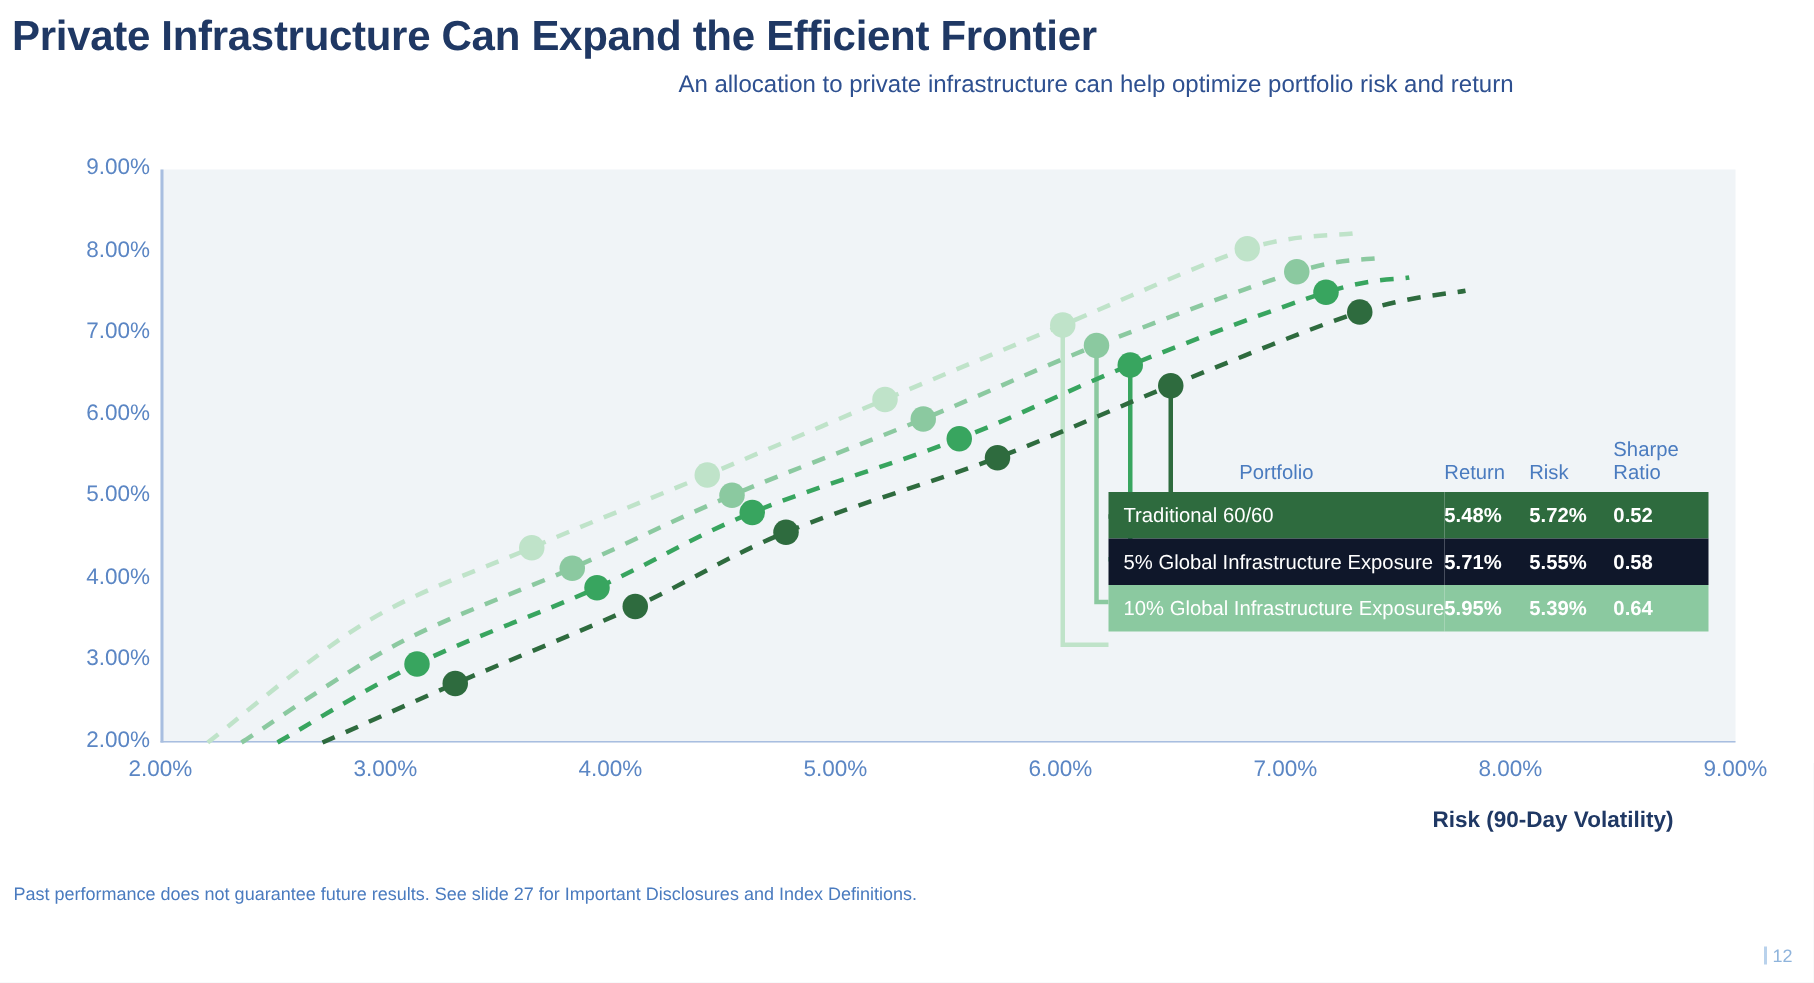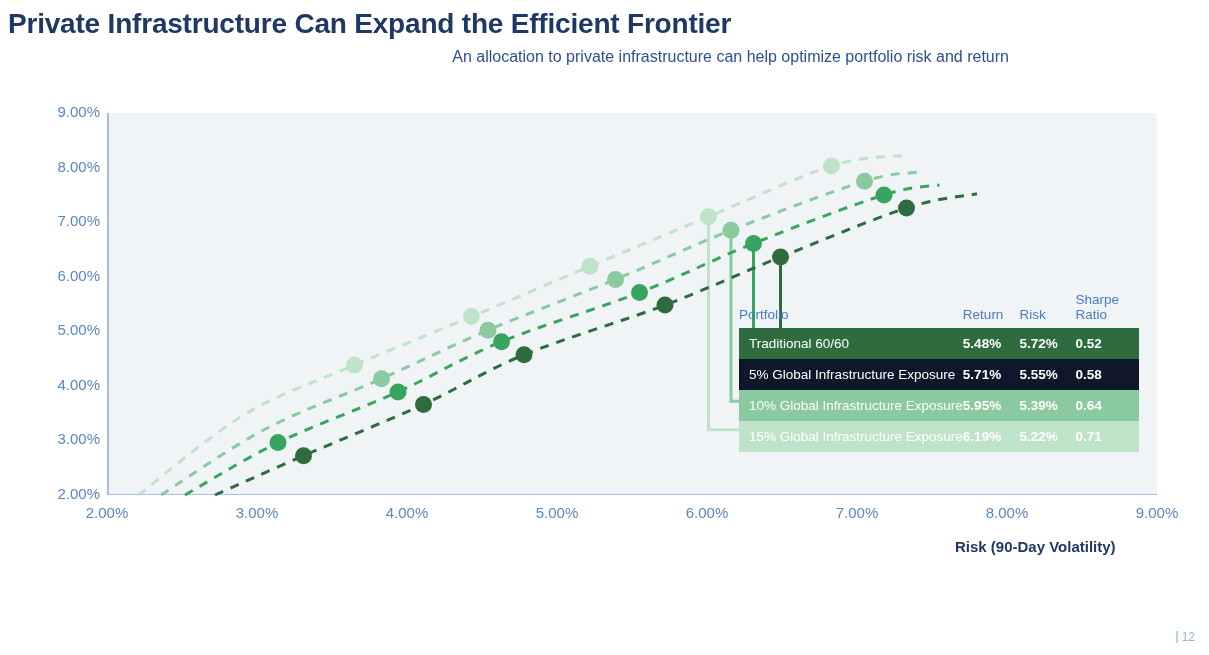--- a/index.html
+++ b/index.html
@@ -39,21 +39,21 @@
     position:absolute;left:955px;top:538px;
     font-size:15px;font-weight:bold;color:#1F3864;
   }
   
   #tbl{
     position:absolute;left:739px;top:292px;width:400px;
     border-collapse:collapse;font-size:13.5px;
   }
   #tbl th{
     font-weight:normal;color:#4A7BBF;font-size:13.5px;
-    text-align:left;padding:0 0 6px 0;vertical-align:bottom;
+    text-align:center;padding:0 0 6px 0;vertical-align:bottom;
   }
   #tbl th.num{text-align:left;}
   #tbl td{
     color:#ffffff;padding:8px 0 8px 10px;white-space:nowrap;
   }
   #tbl td.num{font-weight:bold;padding-left:0;}
   .r0 td{background:#2E6B3E;}
   .r1 td{background:#0f172a;}
   .r2 td{background:#8BC9A0;}
   .r3 td{background:#BFE3C9;color:#ffffff;}
@@ -137,30 +137,25 @@
         <td class="num">5.71%</td>
         <td class="num">5.55%</td>
         <td class="num">0.58</td>
       </tr>
       <tr class="r2">
         <td class="">10% Global Infrastructure Exposure</td>
         <td class="num">5.95%</td>
         <td class="num">5.39%</td>
         <td class="num">0.64</td>
       </tr>
-      <tr class="r3">
-        <td class="">15% Global Infrastructure Exposure</td>
-        <td class="num">6.19%</td>
-        <td class="num">5.22%</td>
-        <td class="num">0.71</td>
-      </tr>
     </tbody>
 </table>
 
 <div id="src">
+  <div>Past performance does not guarantee future results. See slide 27 for Important Disclosures and Index Definitions.</div>
 </div>
 
 <div id="pagenum"><span id="pagebar"></span><span>12</span></div>
 
 <div class="ylab" style="left: 30px; top: 485px;">2.00%</div>
 <div class="ylab" style="left: 30px; top: 430.429px;">3.00%</div>
 <div class="ylab" style="left: 30px; top: 375.857px;">4.00%</div>
 <div class="ylab" style="left: 30px; top: 321.286px;">5.00%</div>
 <div class="ylab" style="left: 30px; top: 266.714px;">6.00%</div>
 <div class="ylab" style="left: 30px; top: 212.143px;">7.00%</div>

